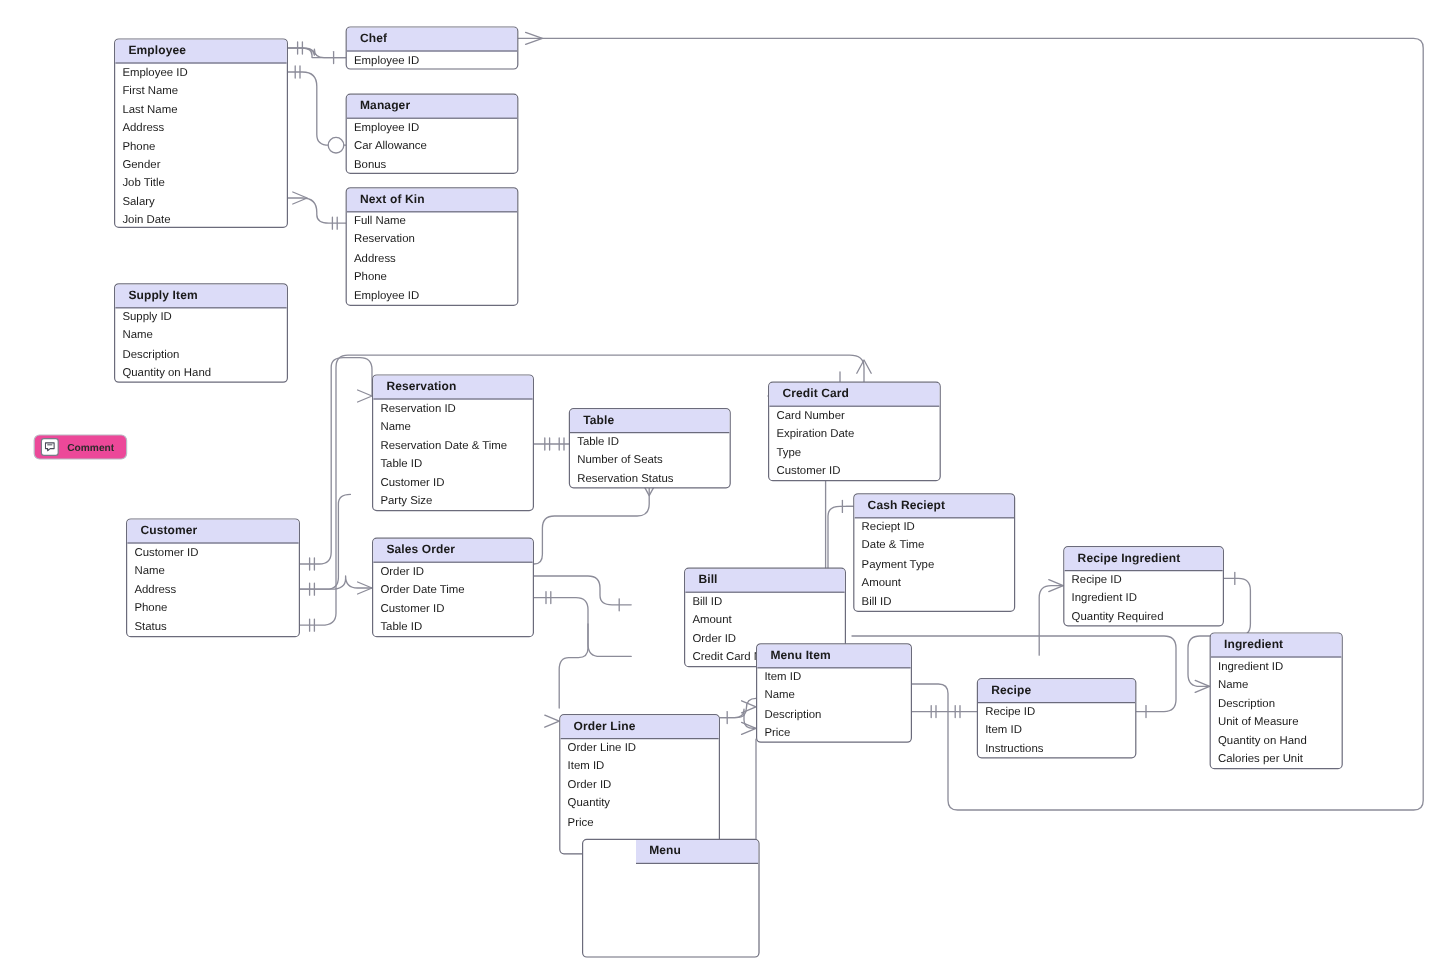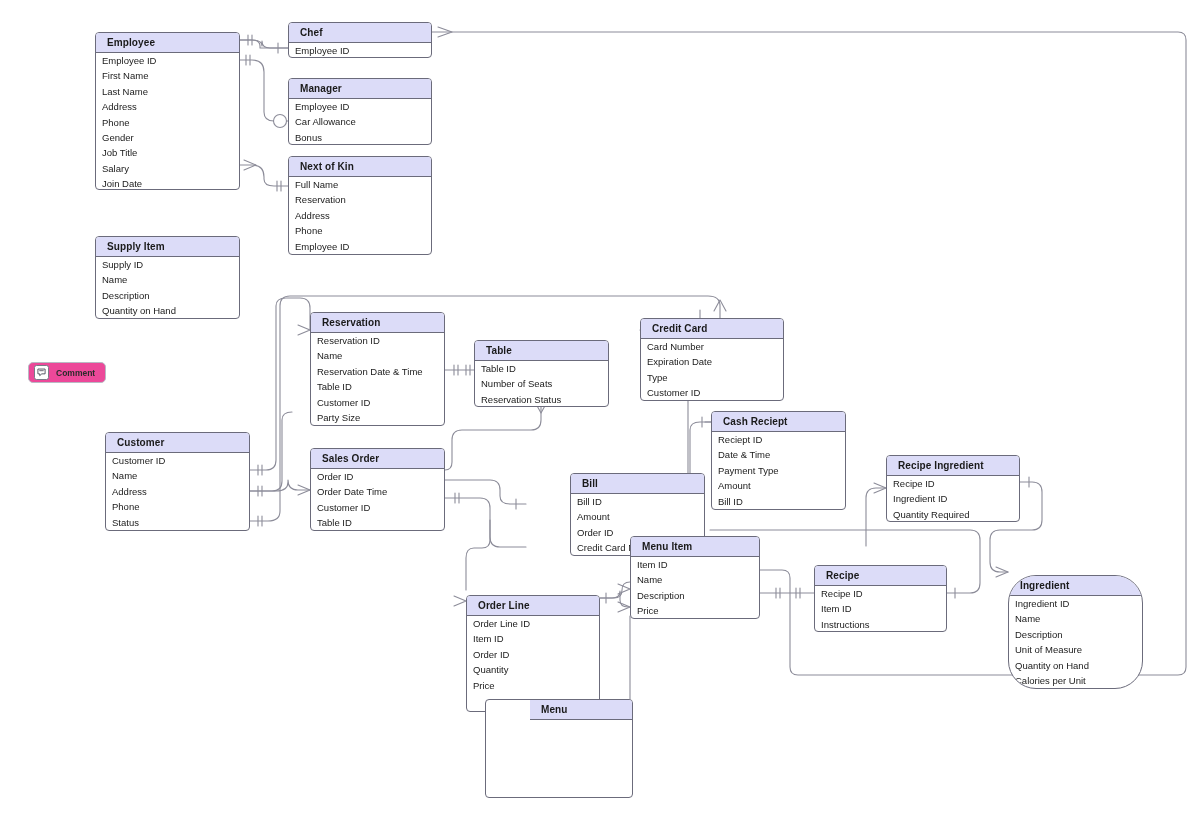--- a/index.html
+++ b/index.html
@@ -233,21 +233,21 @@
       </div>
       <div class="entity" style="left: 526px; top: 473px; width: 135px; height: 83px; margin-left: 44px;">
         <div class="hdr">Bill</div>
         <div class="attrs">
           <div class="attr">Bill ID</div>
           <div class="attr">Amount</div>
           <div class="attr">Order ID</div>
           <div class="attr">Credit Card Number</div>
         </div>
       </div>
-      <div class="entity" style="left: 1008px; top: 575px; width: 135px; height: 114px; border-radius: 28px;">
+      <div class="entity" style="left: 1008px; top: 527px; width: 111px; height: 114px;">
         <div class="hdr">Ingredient</div>
         <div class="attrs">
           <div class="attr">Ingredient ID</div>
           <div class="attr">Name</div>
           <div class="attr">Description</div>
           <div class="attr">Unit of Measure</div>
           <div class="attr">Quantity on Hand</div>
           <div class="attr">Calories per Unit</div>
         </div>
       </div>

